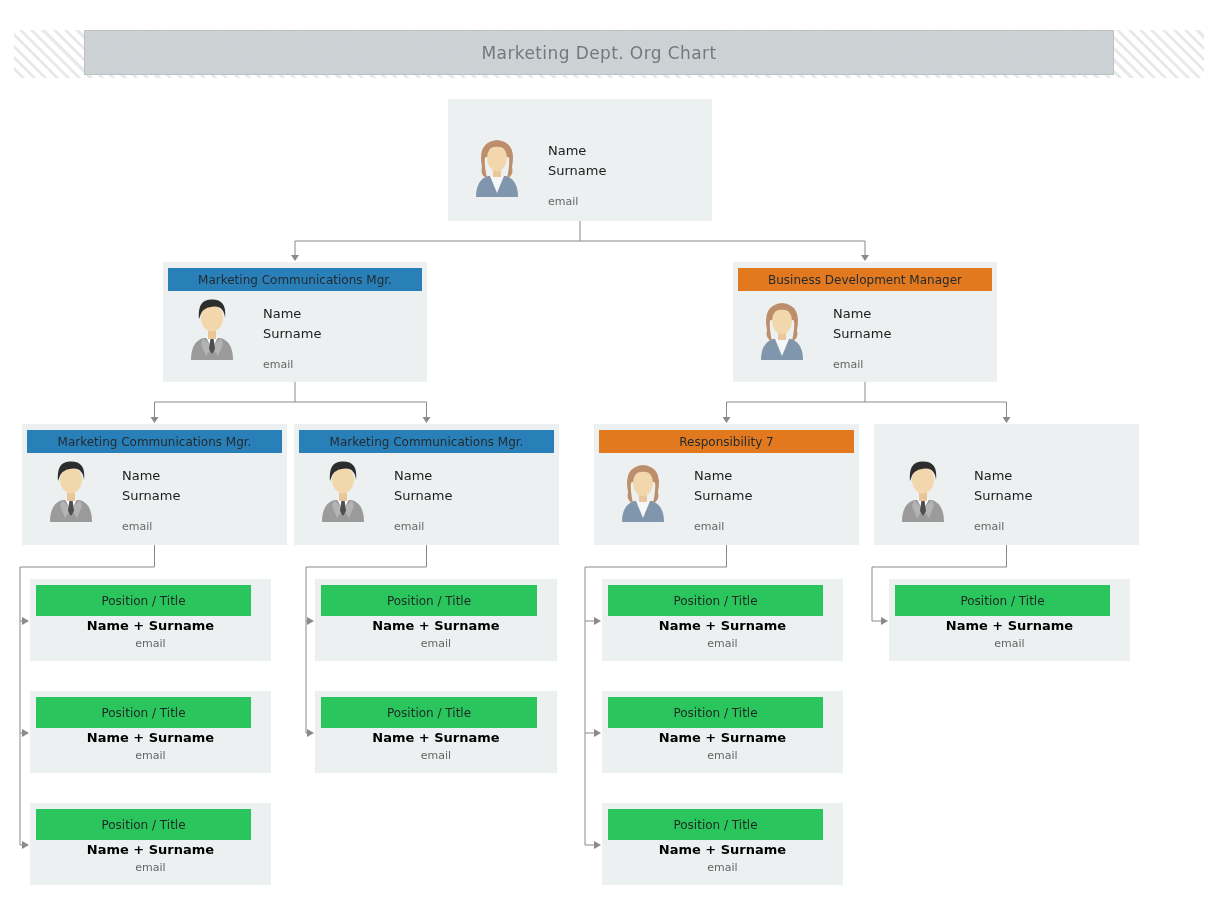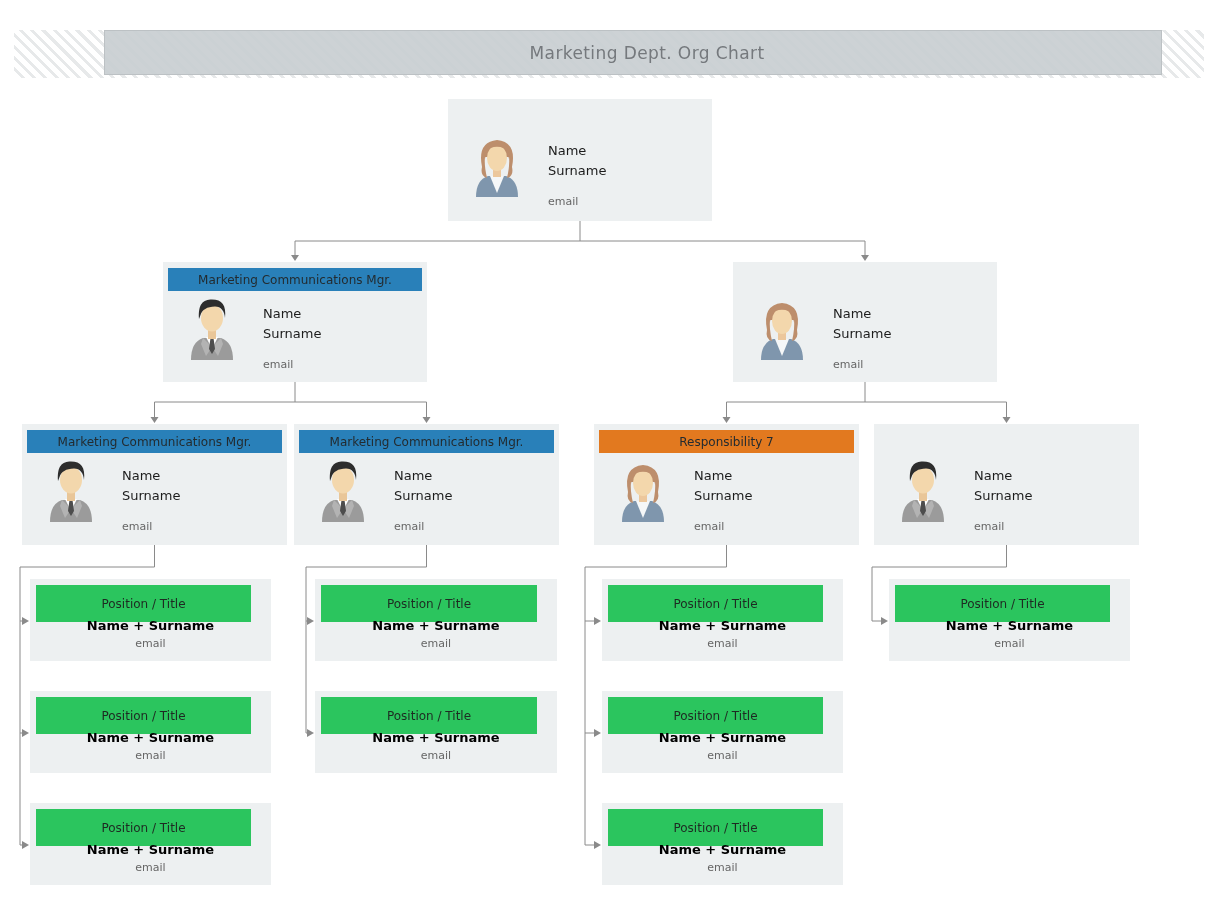--- a/index.html
+++ b/index.html
@@ -12,34 +12,34 @@
              color:#75797d;font-size:17px;letter-spacing:.4px;}
   .overlay{position:absolute;left:0;top:0;z-index:0;pointer-events:none;}
   .card{position:absolute;background:#edf0f1;z-index:1;}
   .card-header{position:absolute;left:5px;right:5px;top:6px;height:23px;
                display:flex;align-items:center;justify-content:center;
                font-size:12px;color:#232b30;}
   .avatar{position:absolute;left:26px;top:36px;width:46px;height:62px;}
   .names{position:absolute;left:100px;top:42px;font-weight:normal;font-size:13px;
          color:#1c1c1c;line-height:20px;}
   .p-email{position:absolute;left:100px;top:96px;font-size:11px;color:#666;}
-  .pos-header{position:absolute;left:6px;right:20px;top:6px;height:37px;
+  .pos-header{position:absolute;left:6px;right:20px;top:6px;height:31px;
               display:flex;align-items:center;justify-content:center;
               font-size:12px;color:#1e2a22;}
   .pos-name{position:absolute;left:0;right:0;top:39px;text-align:center;
             font-weight:bold;font-size:13px;color:#000000;}
   .pos-email{position:absolute;left:0;right:0;top:58px;text-align:center;
              font-size:11px;color:#666;}
 </style>
 </head>
 <body>
 
 <div class="stage" id="stage">
   <div class="stripes" style="left:14px;top:30px;width:1190px;height:48px;"></div>
-  <div class="title-box" style="left:104px;top:30px;width:1028px;height:43px;padding-left:28px;">
+  <div class="title-box" style="left:84px;top:30px;width:1028px;height:43px;">
     <span>Marketing Dept. Org Chart</span>
   </div>
   <svg id="overlay" class="overlay" width="1218" height="900">
       <path d="M580 221V241M295 241H865M295 241V255M865 241V255M295 382V402M154.5 402H426.5M154.5 402V417M426.5 402V417M865 382V402M726.5 402H1006.5M726.5 402V417M1006.5 402V417M154.5 545V567M154.5 567H20M20 567V845M20 621H23M20 733H23M20 845H23M426.5 545V567M426.5 567H306M306 567V733M306 621H308M306 733H308M726.5 545V567M726.5 567H585M585 567V845M585 621H595M585 733H595M585 845H595M1006.5 545V567M1006.5 567H872M872 567V621M872 621H882" fill="none" stroke="#8a8a8a" stroke-width="1"></path>
       <path d="M291 255L299 255L295 261ZM861 255L869 255L865 261ZM150.5 417L158.5 417L154.5 423ZM422.5 417L430.5 417L426.5 423ZM722.5 417L730.5 417L726.5 423ZM1002.5 417L1010.5 417L1006.5 423ZM22 617L22 625L29 621ZM22 729L22 737L29 733ZM22 841L22 849L29 845ZM307 617L307 625L314 621ZM307 729L307 737L314 733ZM594 617L594 625L601 621ZM594 729L594 737L601 733ZM594 841L594 849L601 845ZM881 617L881 625L888 621Z" fill="#8a8a8a"></path>
     </svg>
 <div class="card" style="left: 448px; top: 99px; width: 264px; height: 122px;">
      <div class="avatar"><svg width="46" height="62" viewBox="0 0 46 62">
     <path d="M2 62 Q2 45 14 41 L32 41 Q44 45 44 62 Z" fill="#7f96ad"></path>
     <path d="M16 41 L23 58 L30 41 Z" fill="#f5f7f8"></path>
@@ -66,20 +66,21 @@
     <ellipse cx="23" cy="20" rx="11" ry="13.5" fill="#f3d7ac"></ellipse>
     <path d="M10 21 C9 6 14 1.5 23 1.5 C33 1.5 37.5 7 36 20 C35.5 13 32 8.5 26 8.5 C18 8.5 13 12 11.5 17 C10.8 19 10 21 10 21 Z" fill="#2d2d2d"></path>
   </svg></div>
      <div class="names">
        <div>Name</div>
        <div>Surname</div>
      </div>
      <div class="p-email">email</div>
     </div>
     <div class="card" style="left: 733px; top: 262px; width: 264px; height: 120px;">
+      <div class="card-header" style="background:#e2791f">Business Development Manager</div>
      <div class="avatar"><svg width="46" height="62" viewBox="0 0 46 62">
     <path d="M2 62 Q2 45 14 41 L32 41 Q44 45 44 62 Z" fill="#7f96ad"></path>
     <path d="M16 41 L23 58 L30 41 Z" fill="#f5f7f8"></path>
     <path d="M8 32 Q3 7 23 5 Q43 7 38 32 Q40 41 33 43 Q36 30 35 22 L11 22 Q10 30 13 43 Q6 41 8 32 Z" fill="#bd8e6c"></path>
     <rect x="19" y="31" width="8" height="11" fill="#ecc79c"></rect>
     <ellipse cx="23" cy="23" rx="10" ry="13" fill="#f3d7ac"></ellipse>
     <path d="M11 24 Q9.5 7.5 23 6.5 Q36.5 7.5 35 24 Q33 13 26.5 12 Q16.5 10.5 13 17 Q11.5 19.5 11 24 Z" fill="#bd8e6c"></path>
   </svg></div>
      <div class="names">
        <div>Name</div>

